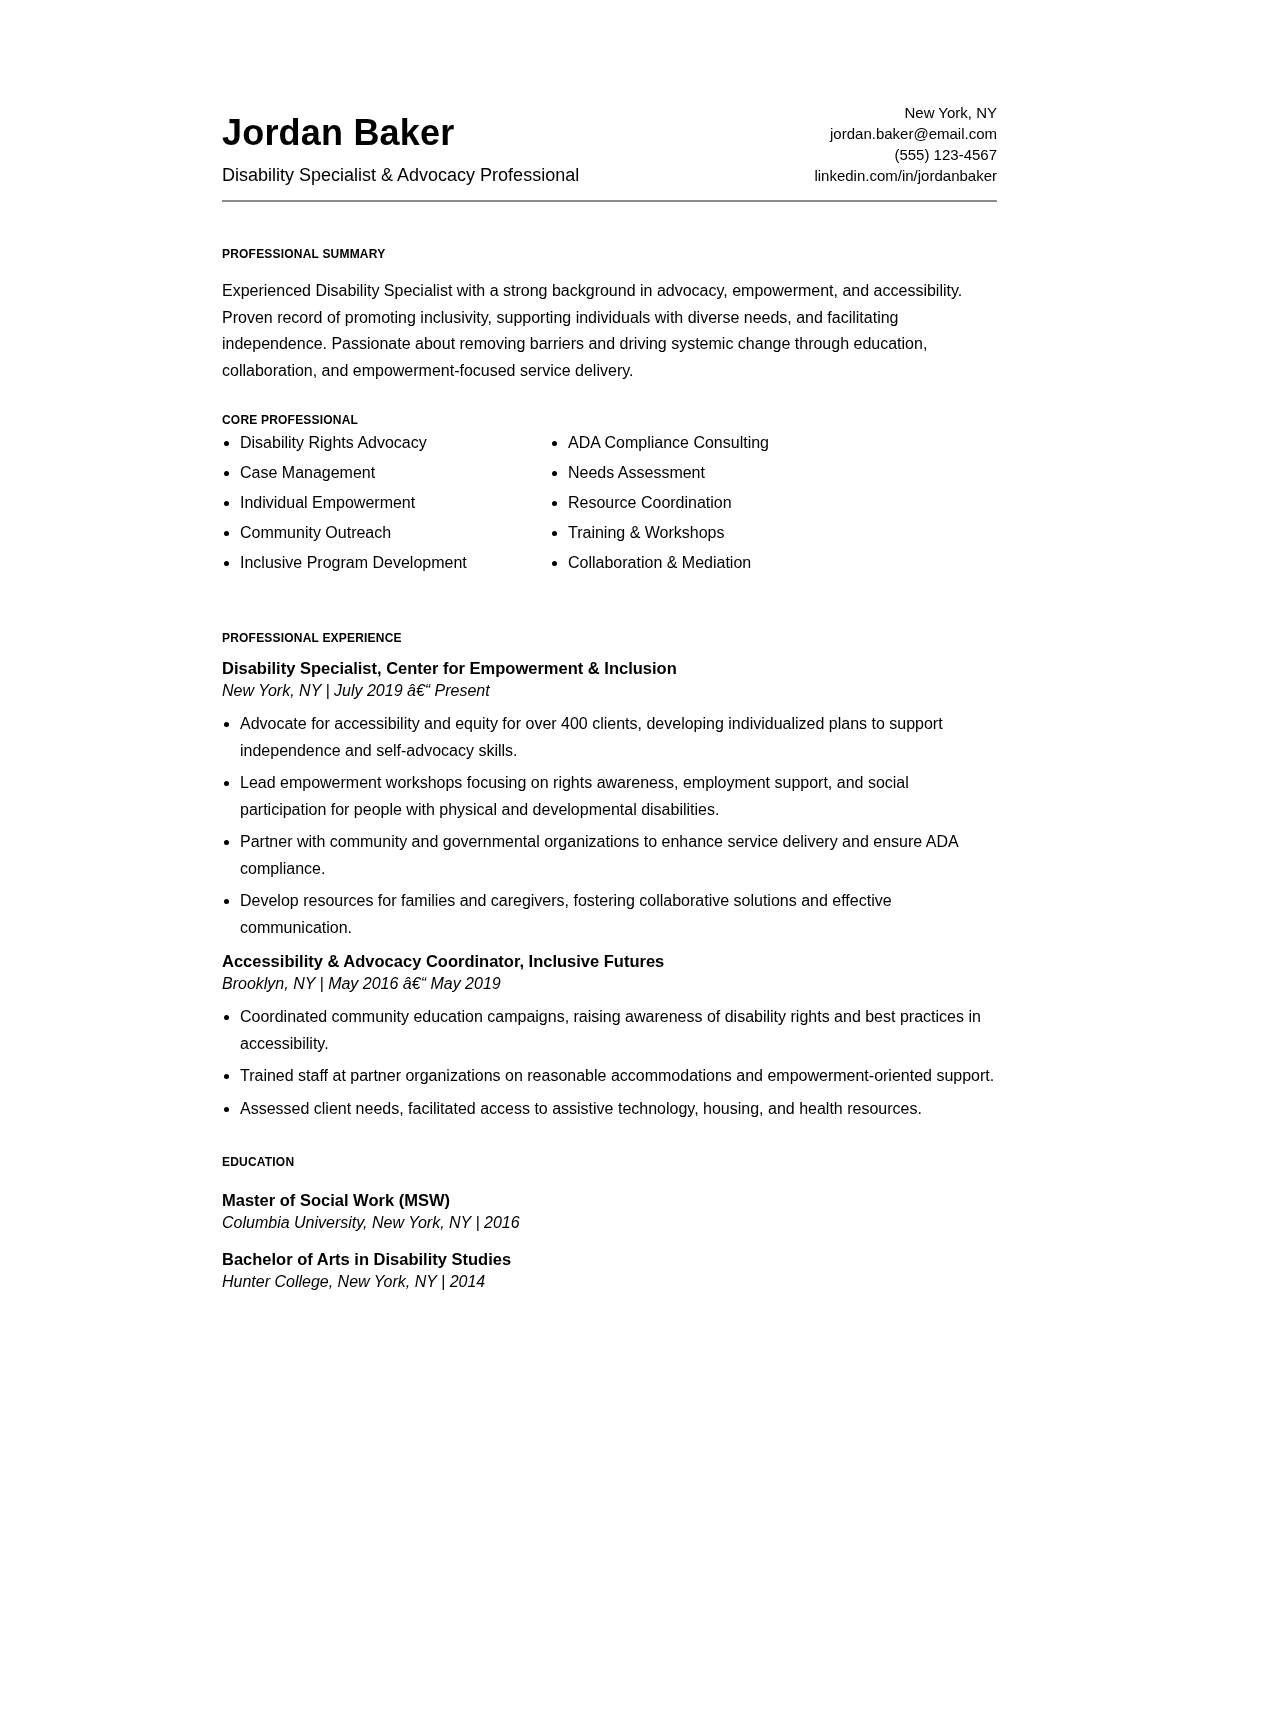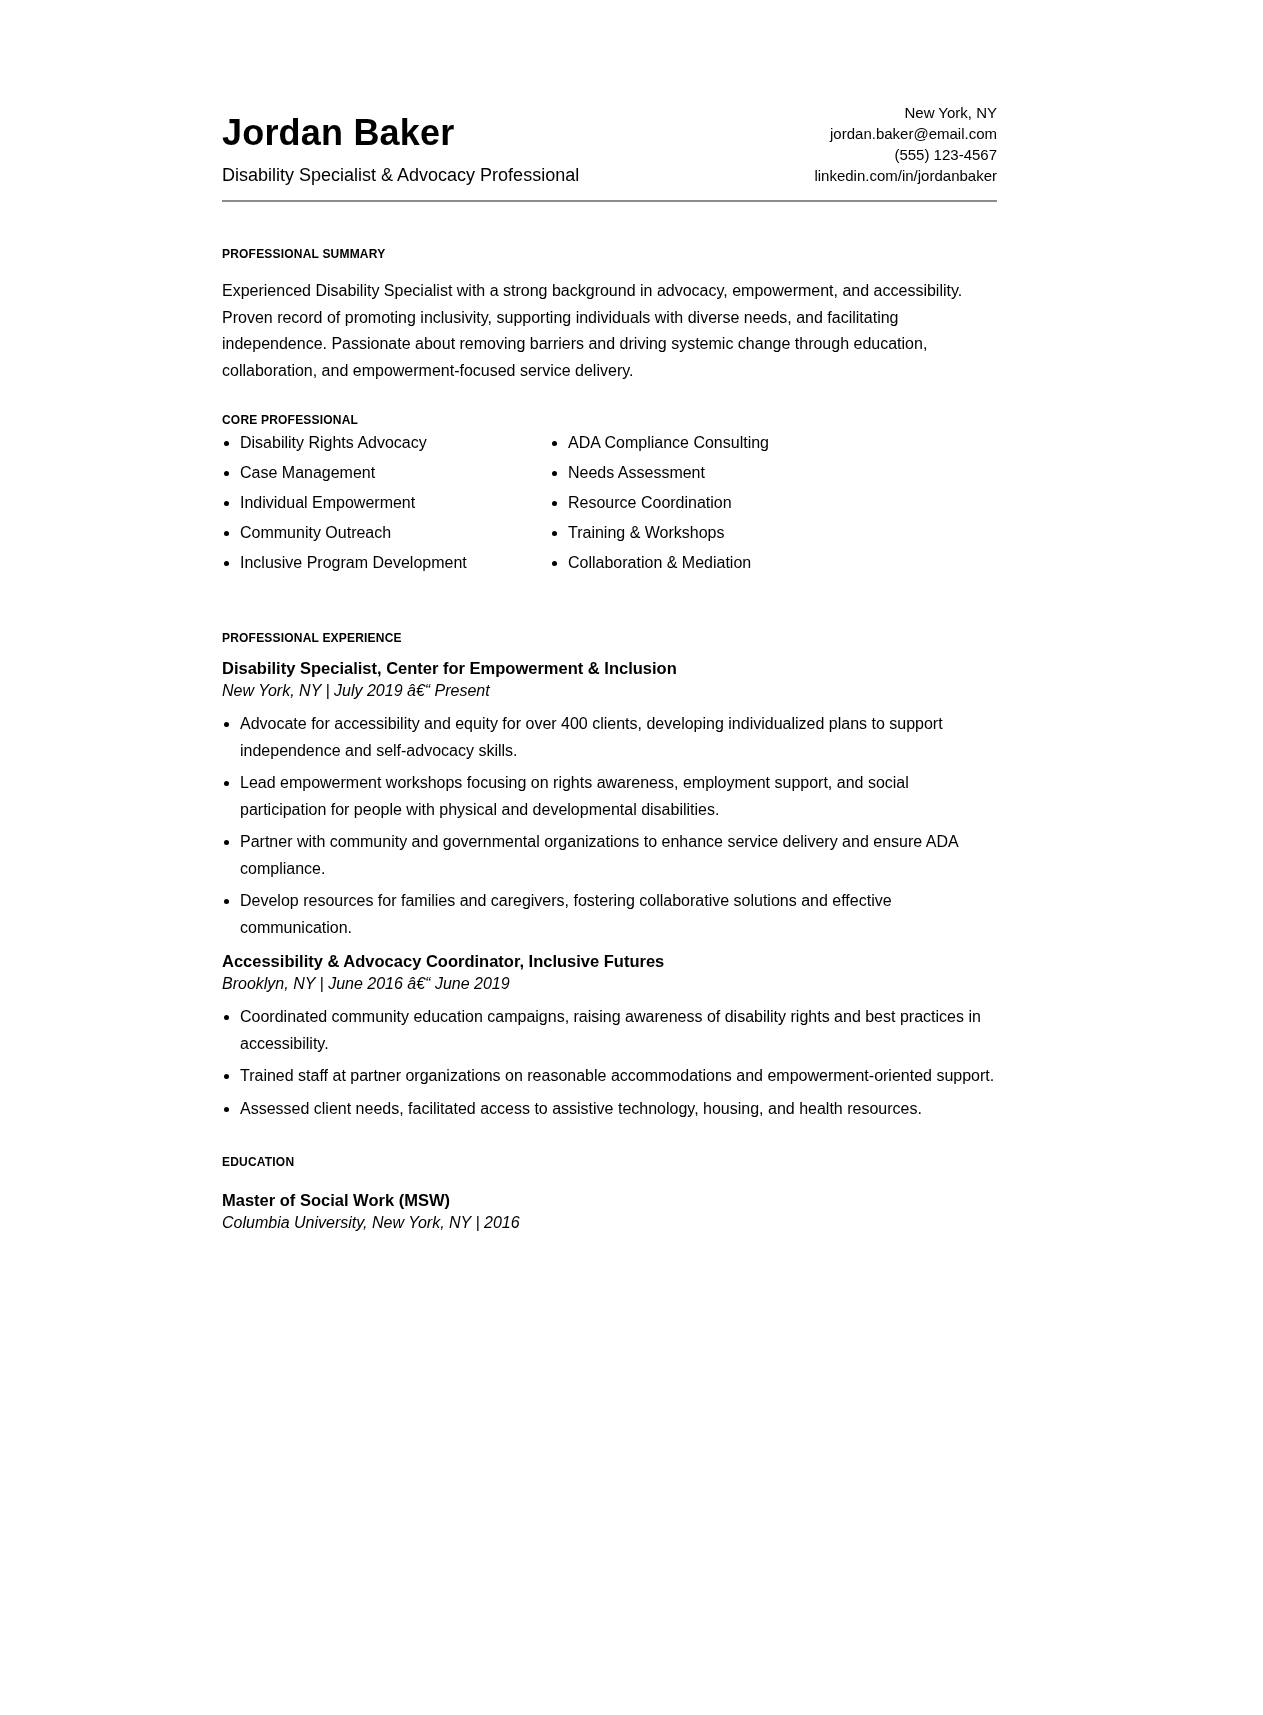--- a/index.html
+++ b/index.html
@@ -113,33 +113,37 @@
         <ul class="job-bullets">
           <li>Advocate for accessibility and equity for over 400 clients, developing individualized plans to support independence and self-advocacy skills.</li>
           <li>Lead empowerment workshops focusing on rights awareness, employment support, and social participation for people with physical and developmental disabilities.</li>
           <li>Partner with community and governmental organizations to enhance service delivery and ensure ADA compliance.</li>
           <li>Develop resources for families and caregivers, fostering collaborative solutions and effective communication.</li>
         </ul>
       </div>
 
       <div class="job">
         <h3>Accessibility &amp; Advocacy Coordinator, Inclusive Futures</h3>
-        <p class="meta">Brooklyn, NY | June 2016 â€“ June 2019</p>
+        <p class="meta">Brooklyn, NY | May 2016 â€“ May 2019</p>
         <ul class="job-bullets">
           <li>Coordinated community education campaigns, raising awareness of disability rights and best practices in accessibility.</li>
           <li>Trained staff at partner organizations on reasonable accommodations and empowerment-oriented support.</li>
           <li>Assessed client needs, facilitated access to assistive technology, housing, and health resources.</li>
         </ul>
       </div>
     </div>
 
     <div>
       <h2 class="h2-edu">EDUCATION</h2>
 
       <div class="degree">
         <h3>Master of Social Work (MSW)</h3>
         <p class="meta">Columbia University, New York, NY | 2016</p>
       </div>
 
+      <div class="degree">
+        <h3>Bachelor of Arts in Disability Studies</h3>
+        <p class="meta">Hunter College, New York, NY | 2014</p>
+      </div>
     </div>
 
   </div>
 </div>
 
 </body></html>

